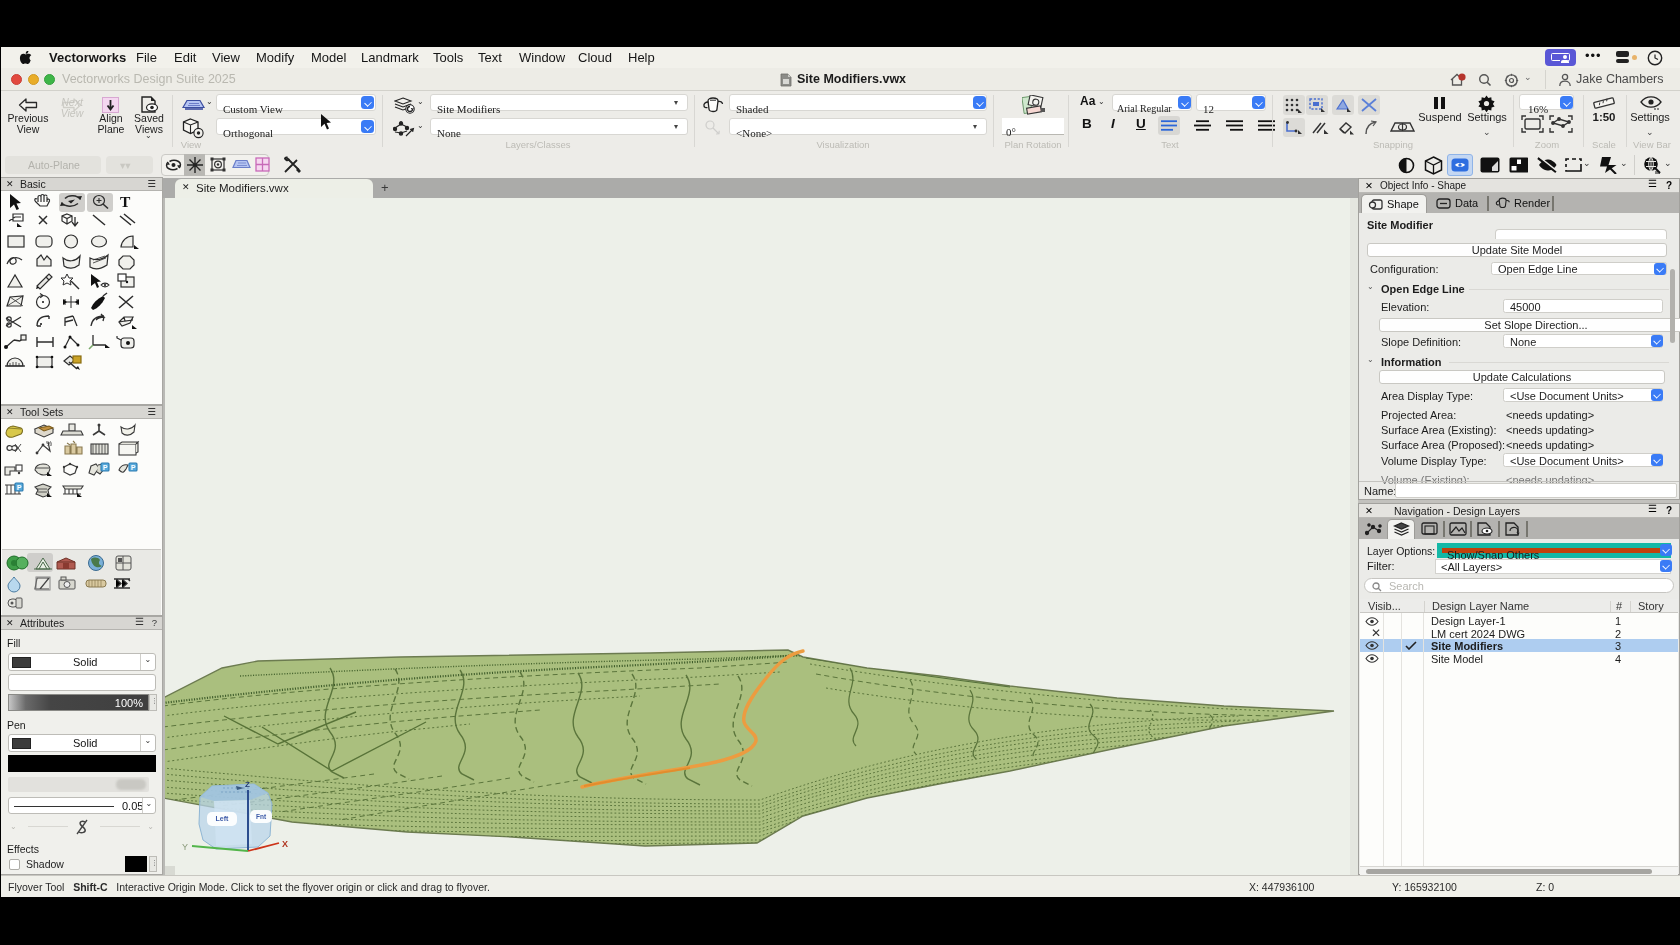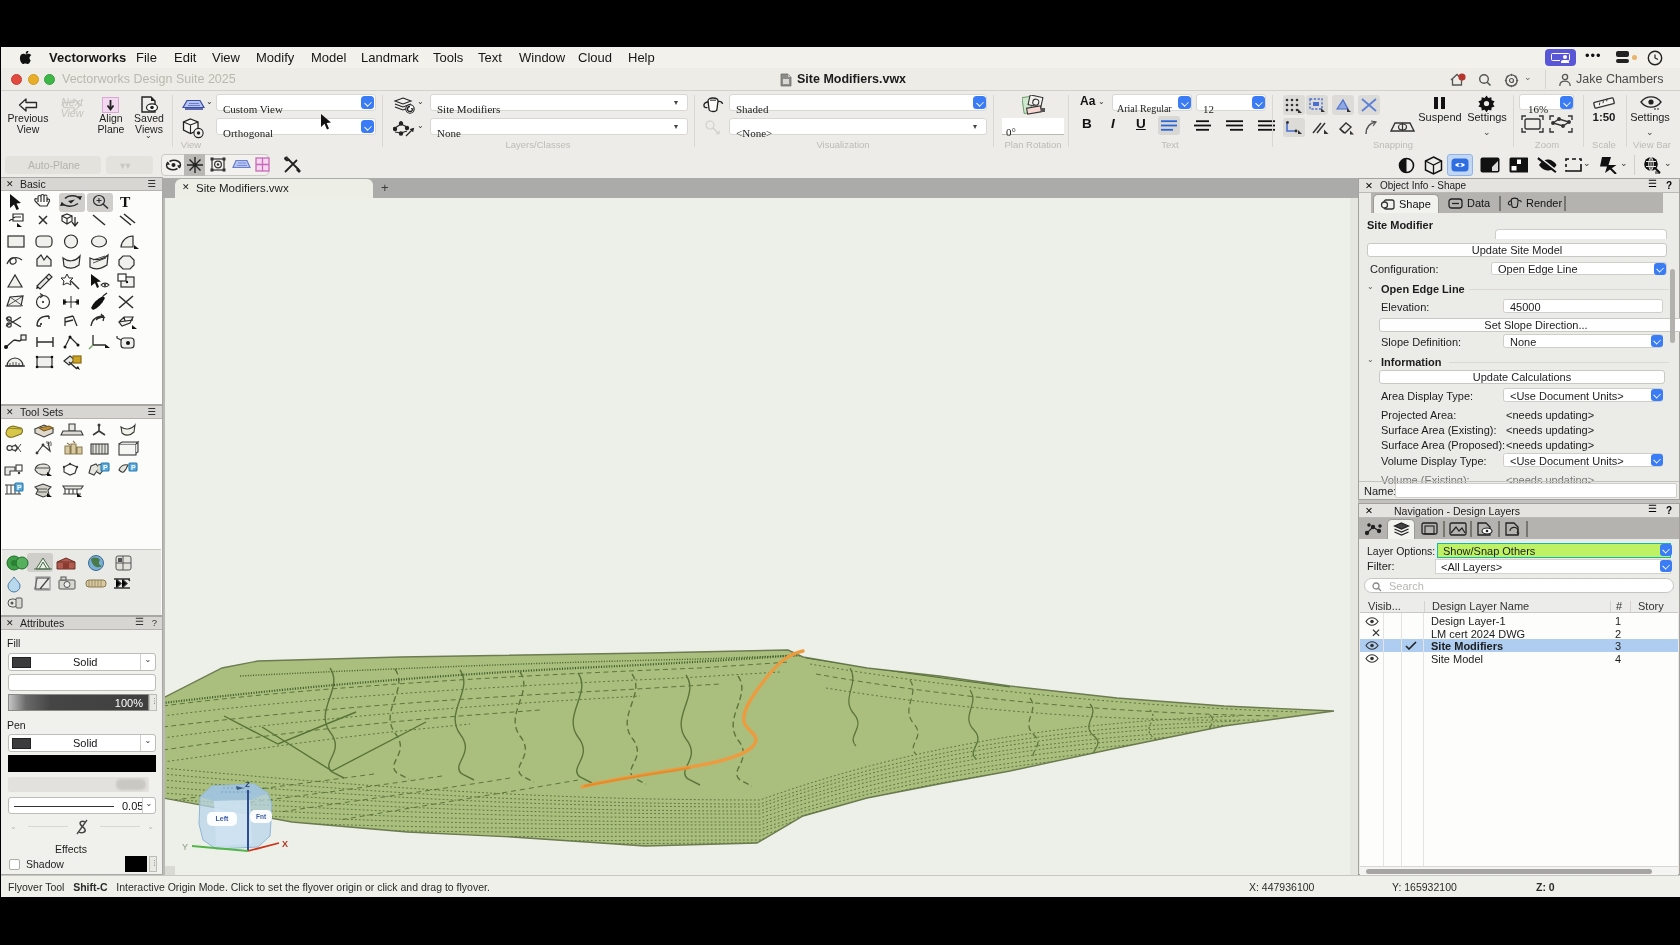--- a/index.html
+++ b/index.html
@@ -855,40 +855,40 @@
     <div class="abs" style="left:7px;top:202px;width:148px;height:16px;">
       <span class="abs" style="left:2px;top:3px;font-size:8px;color:#b9b8b3;">⌄</span>
       <div class="abs" style="left:20px;top:7px;width:40px;height:1px;background:#d8d7d2;"></div>
       <svg class="abs" style="left:66px;top:0px" width="16" height="16" viewBox="0 0 16 16">
             <path d="M11 3 C8 1 5 3 6.5 5.5 C8 8 10 8 11 10.5 C12 13 8 15 5 13" fill="none" stroke="#444" stroke-width="1.5"></path>
             <path d="M3 15 L13 1" stroke="#444" stroke-width="1.3"></path>
           </svg>
       <div class="abs" style="left:92px;top:7px;width:40px;height:1px;background:#d8d7d2;"></div>
       <span class="abs" style="right:2px;top:3px;font-size:8px;color:#b9b8b3;">⌄</span>
     </div>
-    <span class="lab" style="left:6px;top:226px;font-size:10.5px;margin-left:48px;">Effects</span>
+    <span class="lab" style="left:6px;top:226px;font-size:10.5px;">Effects</span>
     <div class="abs" style="left:8px;top:242px;width:11px;height:11px;background:#fff;border:1px solid #aeadA8;border-radius:2px;"></div>
     <span class="lab" style="left:25px;top:241px;font-size:10.5px;">Shadow</span>
     <div class="abs" style="left:124px;top:239px;width:22px;height:16px;background:#000;border:1px solid #000;"></div>
     <div class="abs" style="left:148px;top:239px;width:8px;height:16px;background:#e8e8e4;border:1px solid #bdbcb7;">
           <span style="position:absolute;left:1px;top:2px;font-size:7px;color:#555;">⋮</span>
         </div>
    </div>
   </div>
   <div class="abs" style="left:1358px;top:178px;width:322px;height:697px;background:#c2c1bd;"></div>
   <div id="rightpanels">
 
    <div class="rpanel" style="top:178px;height:322px;">
     <div class="abs" style="left:0;top:0;width:320px;height:14px;background:#e4e3df;border-bottom:1px solid #bab9b5;">
       <span class="abs" style="left:6px;top:1px;font-size:9.5px;">✕</span>
       <span class="abs" style="left:21px;top:0.5px;font-size:10px;color:#1c1c1c;">Object Info - Shape</span>
       <span class="abs" style="right:22px;top:-1px;font-size:10px;">☰</span>
       <span class="abs" style="right:7px;top:0.5px;font-size:10px;font-weight:bold;">?</span>
     </div>
-    <div class="abs" style="left:12px;top:14px;width:292px;height:20px;background:#b4b3b0;">
+    <div class="abs" style="left:0;top:14px;width:320px;height:20px;background:#b4b3b0;">
       <div class="abs" style="left:2px;top:1px;width:66px;height:19px;background:#f2f2ef;border:1px solid #9c9b97;border-bottom:0;border-radius:5px 5px 0 0;">
         <svg class="abs" style="left:6px;top:4px" width="15" height="11" viewBox="0 0 15 11">
               <rect x="4" y="1" width="10" height="9" rx="2" fill="none" stroke="#333" stroke-width="1.3"></rect>
               <circle cx="4.5" cy="6" r="3" fill="#f2f2ef" stroke="#333" stroke-width="1.3"></circle>
             </svg>
         <span class="abs" style="left:25px;top:3px;font-size:11px;color:#111;">Shape</span>
       </div>
       <svg class="abs" style="left:77px;top:5px" width="15" height="11" viewBox="0 0 15 11">
             <rect x="1" y="1" width="13" height="9" rx="2.5" fill="none" stroke="#222" stroke-width="1.3"></rect>
             <path d="M4 5.5 h7" stroke="#222" stroke-width="1.3"></path>
@@ -995,21 +995,21 @@
           </svg>
       <div class="abs" style="left:139px;top:3px;width:1.5px;height:16px;background:#77766f;"></div>
       <svg class="abs" style="left:145px;top:4px" width="18" height="14" viewBox="0 0 18 14">
             <path d="M2 1 h8 l4 4 v8 h-12 z" fill="none" stroke="#222" stroke-width="1.3"></path>
             <path d="M6 9 a4 3.4 0 1 1 7 2" fill="none" stroke="#222" stroke-width="1.2"></path>
             <path d="M13 11 l2.5-0.5 -1 2.5 z" fill="#222"></path>
           </svg>
       <div class="abs" style="left:167px;top:3px;width:1.5px;height:16px;background:#77766f;"></div>
     </div>
     <span class="lab" style="left:8px;top:41px;font-size:10.5px;">Layer Options:</span>
-    <div class="abs" style="left:78px;top:39px;width:234px;height:15px;background:#bef264;border:1px solid #14b8a6;">
+    <div class="abs" style="left:78px;top:39px;width:234px;height:15px;background:#c2410c;border:5px solid #14b8a6;">
           <span class="abs lab" style="left:5px;top:1px;">Show/Snap Others</span>
         </div>
     <div class="bluebox2" style="left:301px;top:40px;"></div>
     <span class="lab" style="left:8px;top:56px;">Filter:</span>
     <div class="abs" style="left:76px;top:55px;width:236px;height:15px;background:#fff;border:1px solid #d4d3cf;">
           <span class="abs lab" style="left:5px;top:1px;">&lt;All Layers&gt;</span>
         </div>
     <div class="bluebox2" style="left:301px;top:56px;"></div>
     <div class="abs" style="left:5px;top:74px;width:310px;height:15px;background:#fff;border:1px solid #c6c5c1;border-radius:8px;">
       <svg class="abs" style="left:7px;top:2.5px" width="10" height="10" viewBox="0 0 10 10">
@@ -1060,15 +1060,15 @@
 
     <div class="abs" style="left:1px;top:362px;width:318px;height:9px;background:#f4f4f2;border-top:1px solid #d8d7d3;">
       <div class="abs" style="left:6px;top:1.5px;width:286px;height:5px;background:#a6a5a1;border-radius:3px;"></div>
     </div>
    </div>
   </div>
   <div id="statusbar">
     <span style="position:absolute;left:8px;top:5px;">Flyover Tool&nbsp;&nbsp;&nbsp;<b>Shift-C</b>&nbsp;&nbsp;&nbsp;Interactive Origin Mode. Click to set the flyover origin or click and drag to flyover.</span>
     <span style="position:absolute;left:1249px;top:5px;">X: 447936100</span>
     <span style="position:absolute;left:1392px;top:5px;">Y: 165932100</span>
-    <span style="position:absolute;left:1536px;top:5px;font-weight:bold;">Z: 0</span>
+    <span style="position:absolute;left:1536px;top:5px;">Z: 0</span>
   </div>
 </div>
 
 </body></html>

